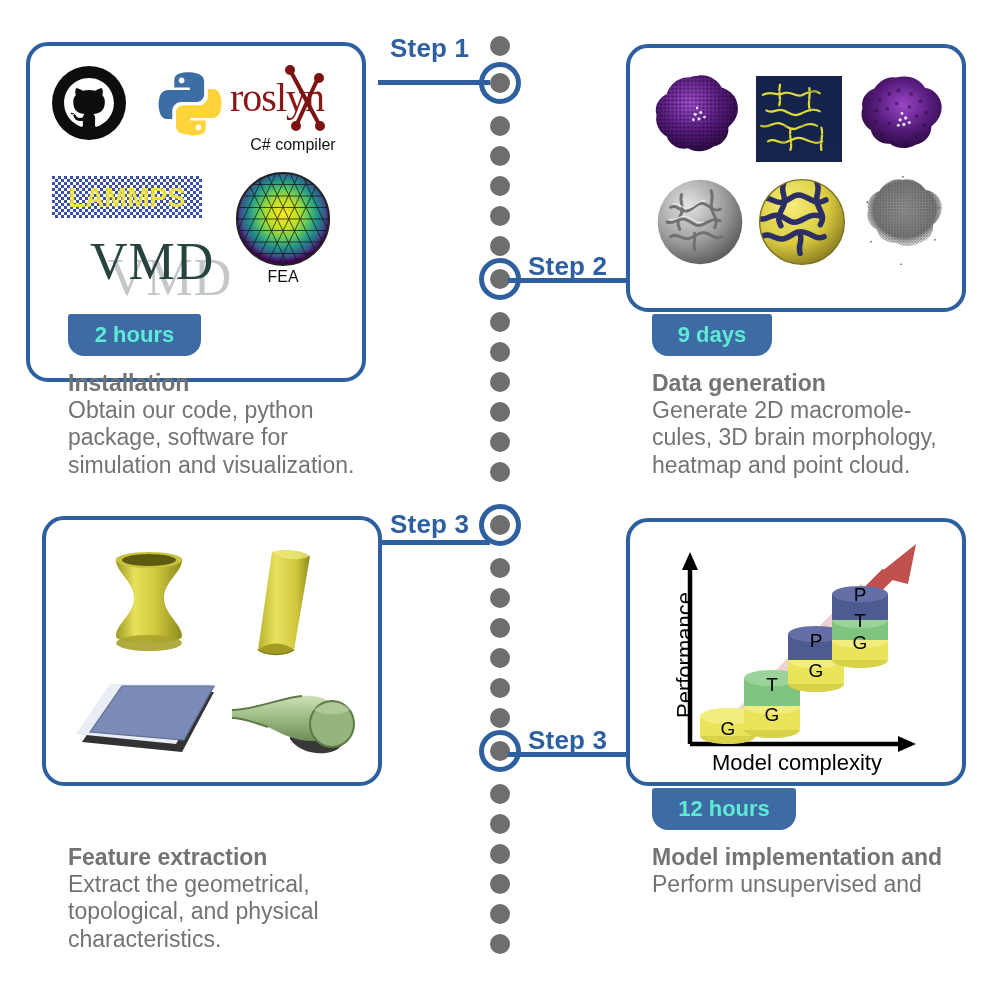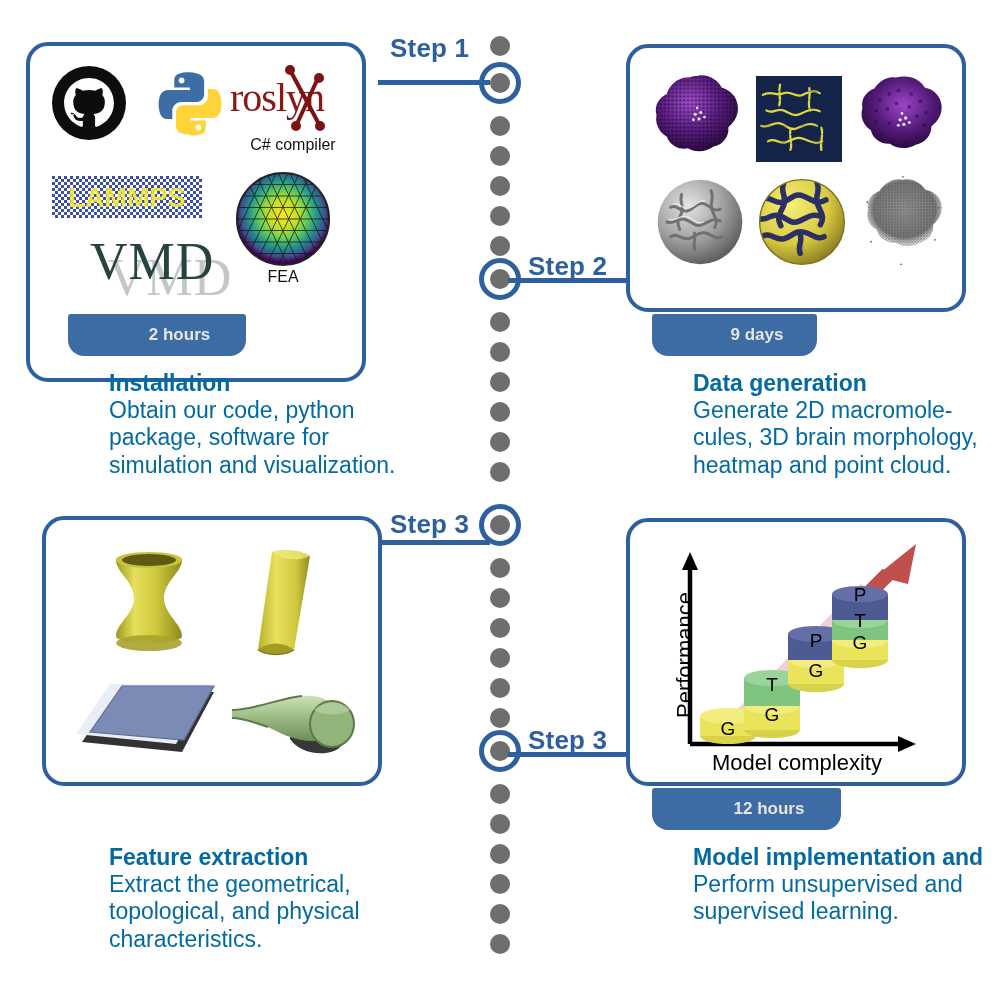--- a/index.html
+++ b/index.html
@@ -23,26 +23,26 @@
 
   
   .conn{position:absolute;background:transparent;}
   .conn .hline{position:absolute;height:5px;background:#2e5f9e;}
   .step-label{position:absolute;color:#2e5f9e;font-weight:bold;font-size:26px;
               letter-spacing:.2px;white-space:nowrap;}
 
   
   .card{position:absolute;border:4px solid #2e5f9e;border-radius:22px;
         background:#ffffff;box-sizing:border-box;}
-  .badge{position:absolute;background:#3d6ba4;color:#e5e5e5;font-weight:bold;
-         font-size:17px;display:flex;align-items:center;justify-content:center;
+  .badge{position:absolute;background:#3d6ba4;color:#5eead4;font-weight:bold;
+         font-size:22px;display:flex;align-items:center;justify-content:center;
          border-bottom-left-radius:16px;border-bottom-right-radius:16px;
-         border-top-left-radius:3px;border-top-right-radius:3px;padding-left:45px;}
-
-  .caption{position:absolute;width:340px;color:#0369a1;margin-left:41px;}
+         border-top-left-radius:3px;border-top-right-radius:3px;}
+
+  .caption{position:absolute;width:340px;color:#737373;}
   .caption .ttl{font-size:23px;font-weight:bold;line-height:1.16;}
   .caption .bdy{font-size:23px;line-height:1.20;}
 
   
   .logo{position:absolute;}
   .logo-cap{position:absolute;font-size:16px;color:#111;text-align:center;
             white-space:nowrap;}
   .vmd-wrap{position:absolute;}
   .vmd-back{position:absolute;left:18px;top:16px;font-size:52px;color:#c3c7c8;
             font-family:"Liberation Serif", serif;letter-spacing:1px;}
@@ -510,16 +510,15 @@
       <span class="axlabel ylab" style="left:42px;top:196px;">Performance</span>
       <span class="axlabel" style="left:82px;top:228px;">Model complexity</span>
     </div>
   </div>
 
   <div class="badge" style="left:652px;top:788px;width:144px;height:42px;">12 hours</div>
 
   <div class="caption" style="left:652px;top:844px;">
     <div class="ttl">Model implementation and</div>
     <div class="bdy">Perform unsupervised and</div>
-    <div class="bdy">supervised learning.</div>
   </div>
 
 </div>
 
 </body></html>

